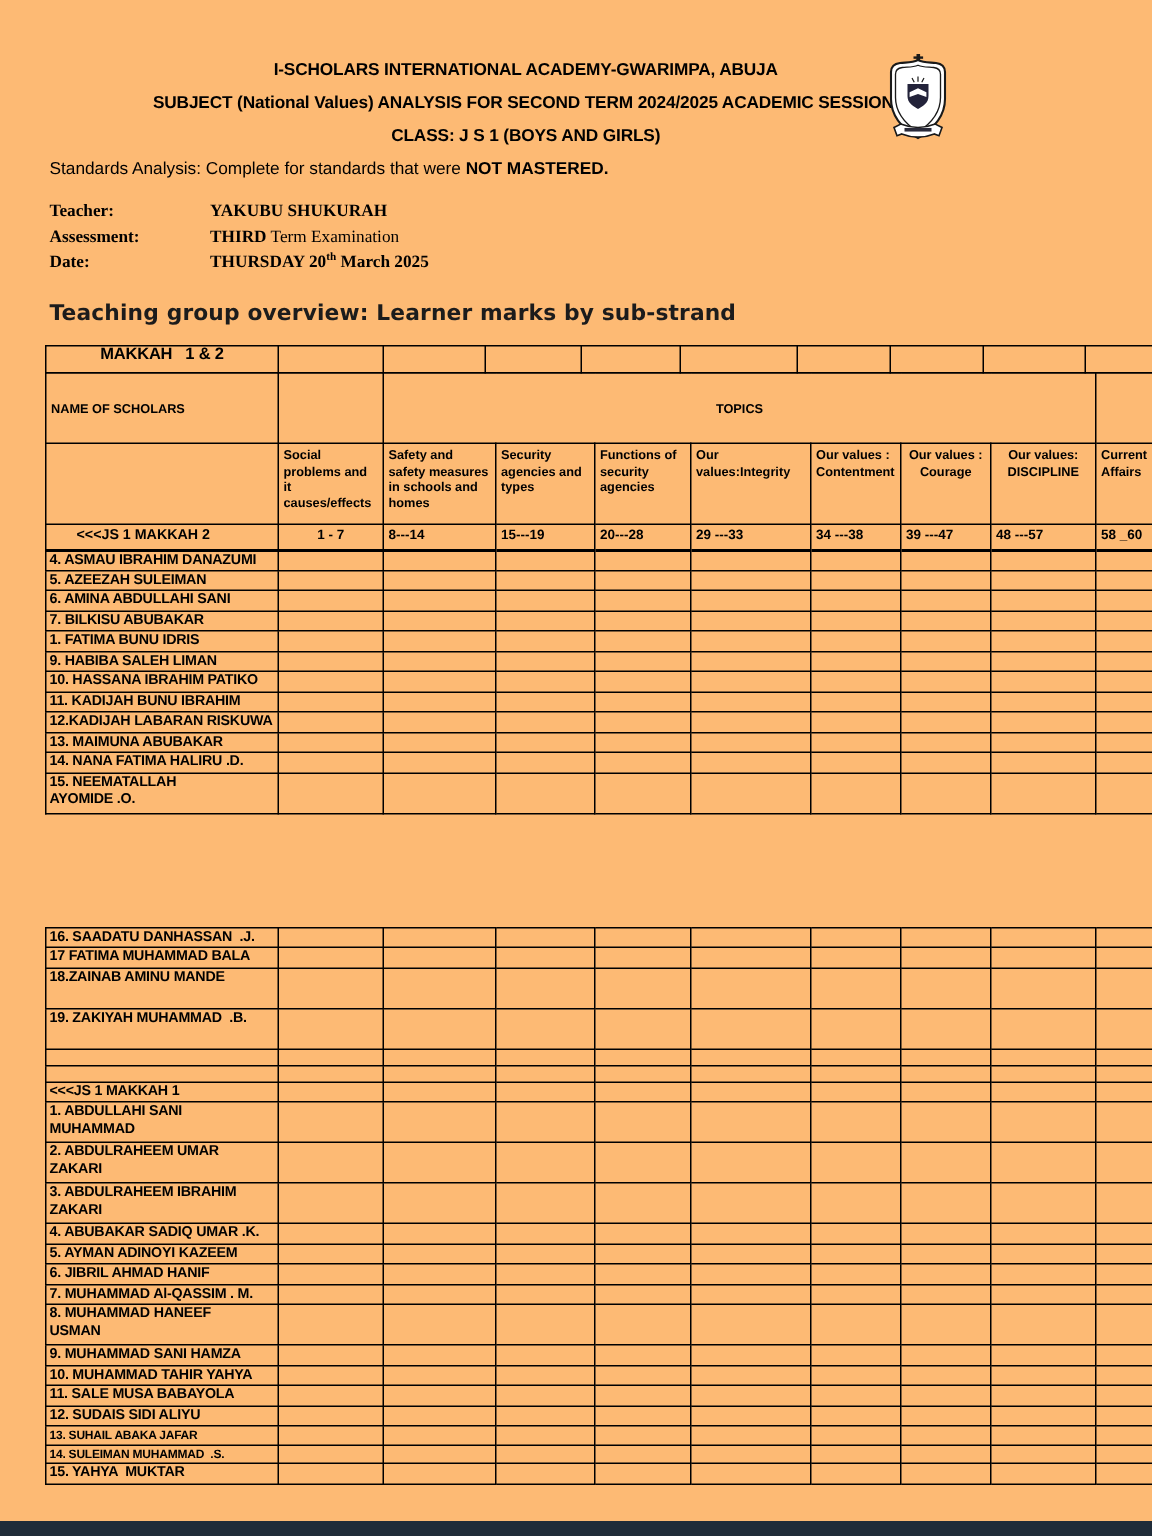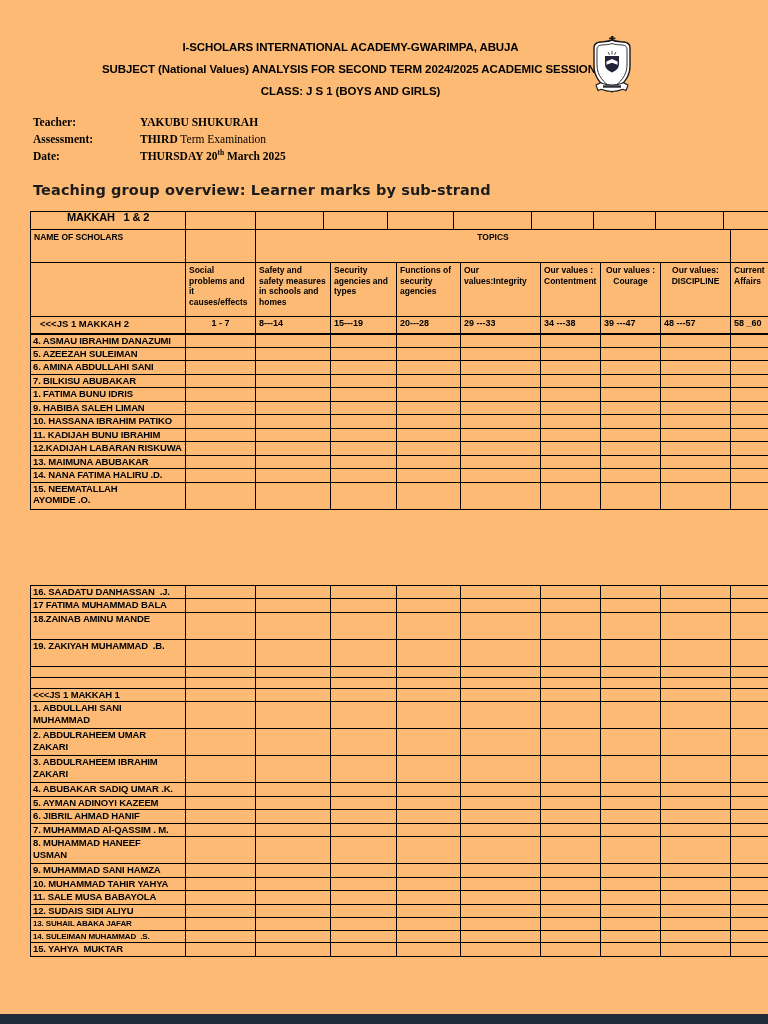--- a/index.html
+++ b/index.html
@@ -36,29 +36,29 @@
   table { border-collapse:collapse; table-layout:fixed; width:760px; margin-left:30px; }
   td { border:1px solid #000; padding:0; overflow:hidden; }
 
   .strip { margin-top:13px; border:1.5px solid #000; }
   .strip td { height:18px; }
   .strip-label { text-align:center; font-weight:bold; font-size:11px; white-space:pre; }
 
   .maintable { border:1.5px solid #000; margin-top:-1px; }
   .t2 { margin-top:75px; }
 
-  .row-a td { height:33px; vertical-align:top; font-weight:bold; font-size:8.5px; padding:2px 3px; white-space:pre; }
+  .row-a td { height:33px; vertical-align:top; font-weight:bold; font-size:8.5px; padding:18px 3px; white-space:pre; }
   .topics-cell { text-align:center; }
 
   .row-b td { height:54px; vertical-align:top; font-weight:bold; font-size:8.5px; line-height:10.5px; padding:2px 3px; }
   .row-b td:nth-child(8), .row-b td:nth-child(9) { text-align:center; }
 
   .row-c td { height:17px; vertical-align:top; font-weight:bold; font-size:9px;
               white-space:pre; padding:1px 3px; border-bottom:2px solid #000; }
-  .row-c td:first-child { font-size:9.5px; padding-left:9px; }
+  .row-c td:first-child { font-size:9.5px; padding-left:20px; }
   .row-c td:nth-child(2) { text-align:center; }
 
   tbody td { font-weight:bold; font-size:9.5px; line-height:11.5px; white-space:pre;
              padding:0 2px; vertical-align:top; letter-spacing:-0.15px; }
   tbody tr    { height:13.5px; }
   tbody tr.tall  { height:27px; }
   tbody tr.empty { height:11px; }
   tbody tr.small { height:12.5px; }
   tbody tr.small td { font-size:8px; }
 
@@ -84,20 +84,21 @@
       <rect x="14" y="49.3" width="18" height="2.4" fill="#2a2a3a"></rect>
     </svg>
   </div>
 
   <div class="head">
     <div class="h1">I-SCHOLARS INTERNATIONAL ACADEMY-GWARIMPA, ABUJA</div>
     <div class="h1">SUBJECT (National Values) ANALYSIS FOR SECOND TERM 2024/2025 ACADEMIC SESSION.</div>
     <div class="h1">CLASS: J S 1 (BOYS AND GIRLS)</div>
   </div>
 
+  <div class="standards"><span>Standards Analysis: Complete for standards that were </span><b>NOT MASTERED.</b></div>
 
 
   <div class="meta">
     <div class="mrow"><span class="lbl">Teacher:</span><span class="bv">YAKUBU SHUKURAH</span></div>
     <div class="mrow"><span class="lbl">Assessment:</span><span class="bv">THIRD</span><span> Term Examination</span></div>
     <div class="mrow"><span class="lbl">Date:</span><span class="bv">THURSDAY 20</span><sup class="bv">th</sup><span class="bv"> March 2025</span></div>
   </div>
 
   <div class="section-title">Teaching group overview: Learner marks by sub-strand</div>
 

